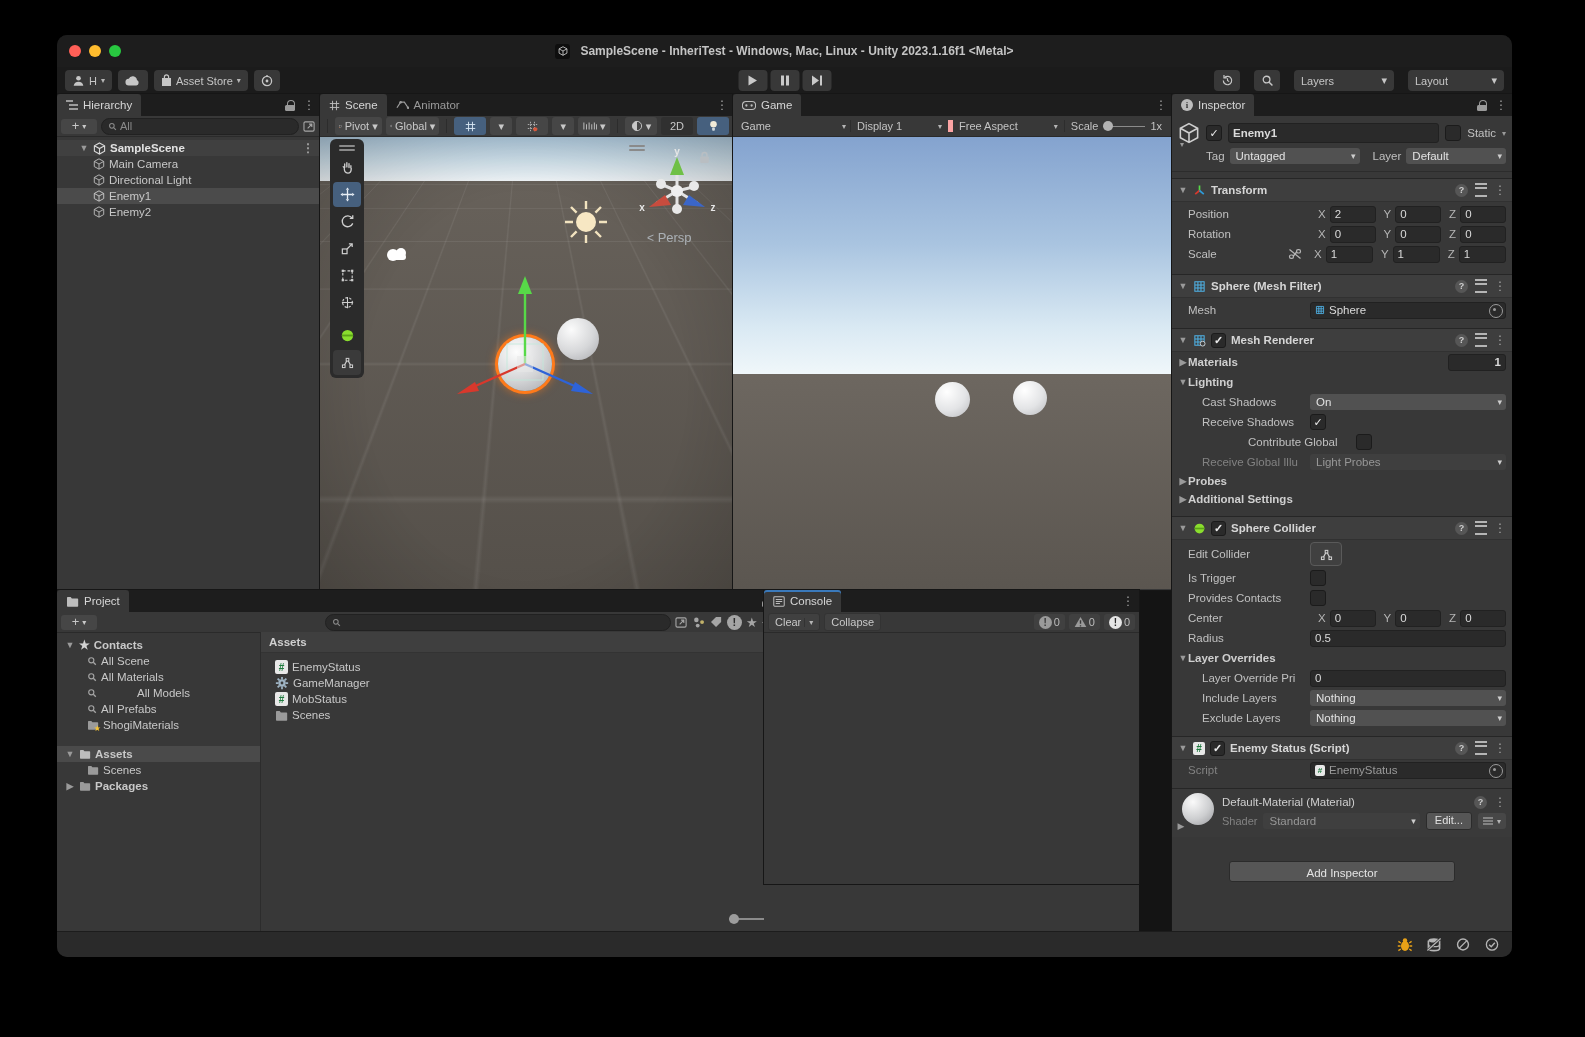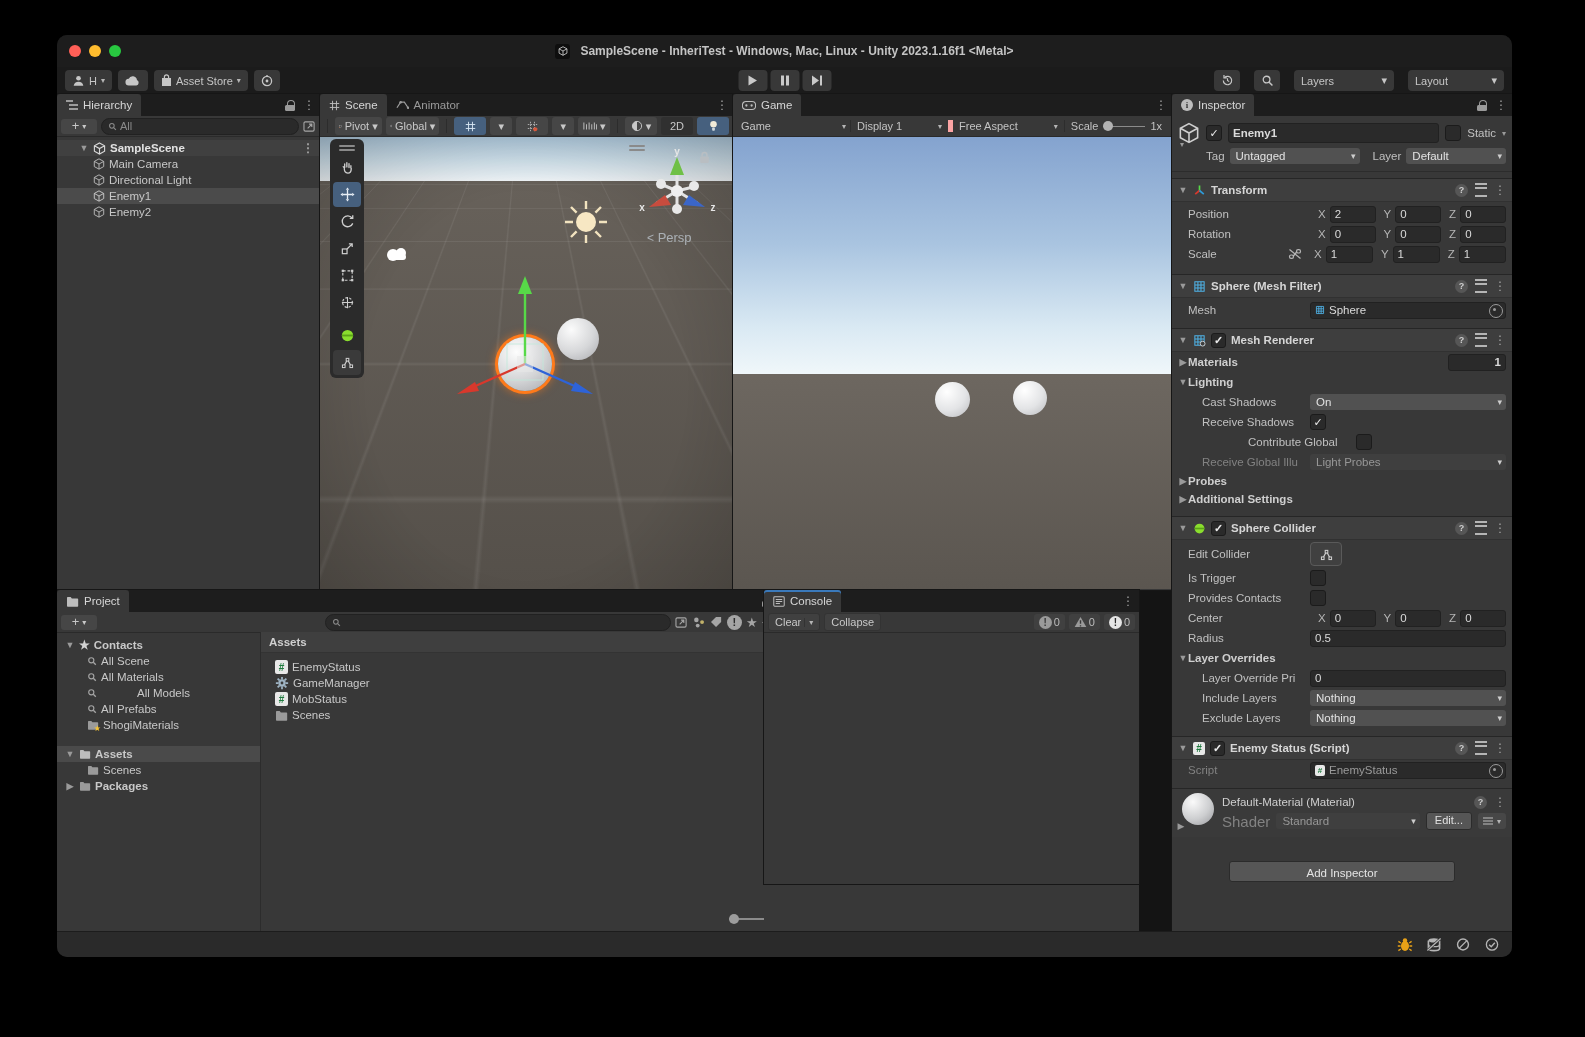--- a/index.html
+++ b/index.html
@@ -956,21 +956,21 @@
         </div>
         <div style="flex:1;">
           <div style="display:flex;align-items:center;height:18px;">
             <span style="font-size:11.5px;color:#cfcfcf;">Default-Material (Material)</span>
             <span class="rt" style="margin-left:auto;display:flex;gap:7px;align-items:center;">
               <span class="qmark">?</span>
               <span class="kebab">⋮</span>
             </span>
           </div>
           <div style="display:flex;align-items:center;gap:6px;height:20px;">
-            <span class="dimtx" style="font-size:15px;">Shader</span>
+            <span class="dimtx" style="font-size:11px;">Shader</span>
             <span class="dd dim" style="flex:1;"><span>Standard</span></span>
             <span style="background:#565656;border:1px solid #2b2b2b;border-radius:3px;height:16px;line-height:15px;padding:0 8px;font-size:11px;color:#e0e0e0;"><span>Edit...</span></span>
             <span style="background:#474747;border-radius:3px;height:16px;display:inline-flex;align-items:center;padding:0 5px;gap:4px;">
               <svg width="10" height="8" viewBox="0 0 10 8">
                   <path d="M0 1h10M0 4h10M0 7h10" stroke="#c0c0c0" stroke-width="1.2"></path>
                 </svg>
               <span style="font-size:8px;color:#b5b5b5;">▾</span>
             </span>
           </div>
         </div>

